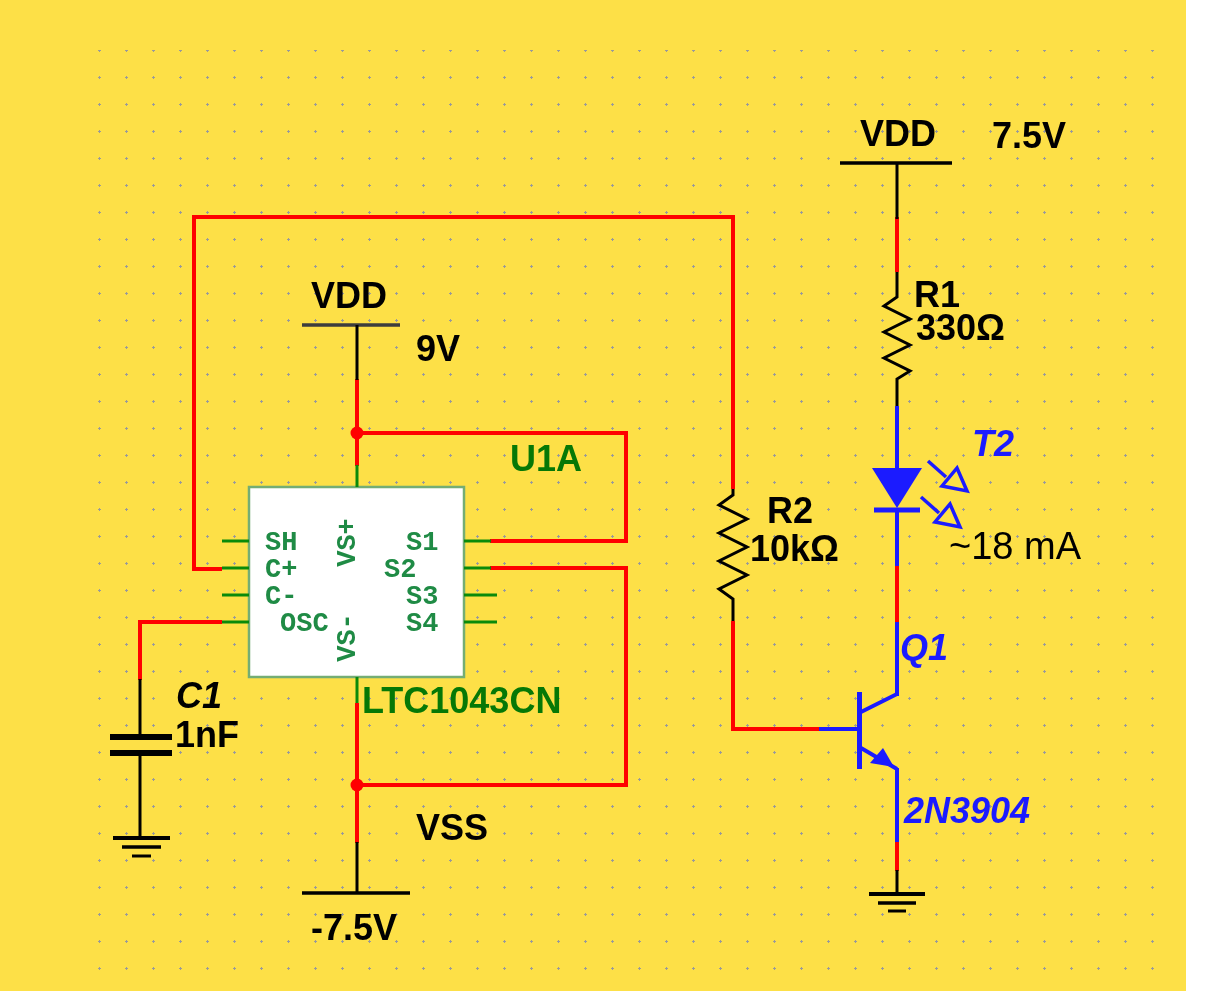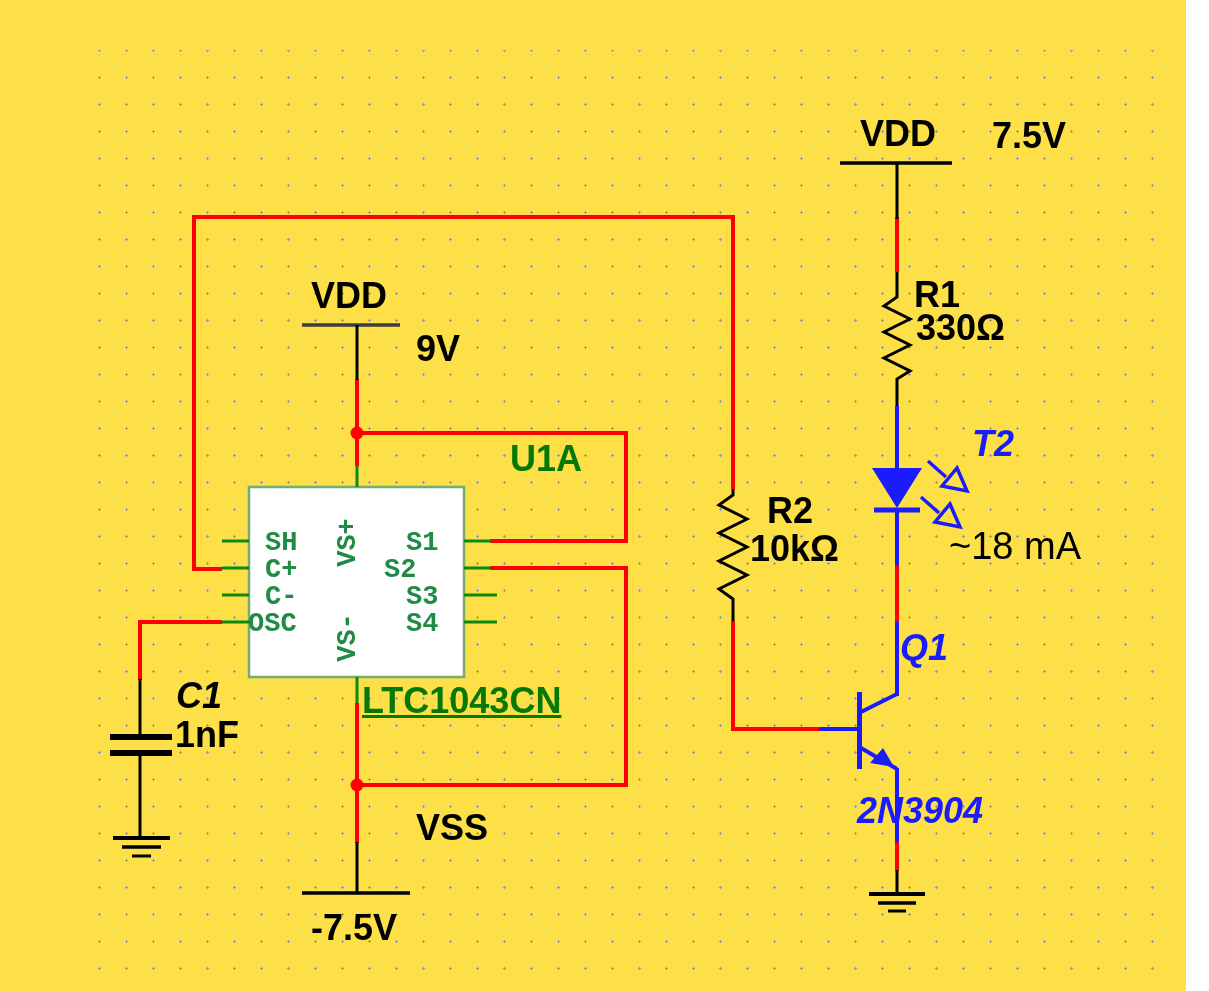--- a/index.html
+++ b/index.html
@@ -137,44 +137,44 @@
     <circle cx="357" cy="785" r="6.5" fill="#ff0000"></circle>
   </svg>
 
   <div class="lbl" style="left:860px;top:116px;">VDD</div>
   <div class="lbl" style="left:992px;top:118px;">7.5V</div>
 
   <div class="lbl" style="left:311px;top:278px;">VDD</div>
   <div class="lbl" style="left:416px;top:331px;">9V</div>
 
   <div class="lbl green" style="left:469px;top:441px;margin-left:41px;">U1A</div>
-  <div class="lbl green" style="left:362px;top:683px;text-decoration:underline;">LTC1043CN</div>
+  <div class="lbl green" style="left:362px;top:683px;">LTC1043CN</div>
 
   <div class="lbl" style="left:914px;top:277px;">R1</div>
   <div class="lbl" style="left:916px;top:310px;">330Ω</div>
 
   <div class="lbl" style="left:748px;top:493px;margin-left:19px;">R2</div>
   <div class="lbl" style="left:750px;top:531px;">10kΩ</div>
 
   <div class="lbl blue" style="left:972px;top:426px;">T2</div>
   <div class="lbl thin" style="left:937px;top:527px;margin-left:12px;">~18 mA</div>
 
   <div class="lbl blue" style="left:900px;top:630px;">Q1</div>
-  <div class="lbl blue" style="left:857px;top:793px;">2N3904</div>
+  <div class="lbl blue" style="left:904px;top:793px;">2N3904</div>
 
   <div class="lbl" style="left:176px;top:678px;font-style:italic;">C1</div>
   <div class="lbl" style="left:175px;top:717px;">1nF</div>
 
   <div class="lbl" style="left:416px;top:810px;">VSS</div>
   <div class="lbl" style="left:311px;top:910px;">-7.5V</div>
 
   <div class="pin" style="left:265px;top:530px;">SH</div>
   <div class="pin" style="left:265px;top:557px;">C+</div>
   <div class="pin" style="left:265px;top:584px;">C-</div>
-  <div class="pin" style="left:248px;top:611px;">OSC</div>
+  <div class="pin" style="left:280px;top:611px;">OSC</div>
 
   <div class="pin" style="left:406px;top:530px;">S1</div>
   <div class="pin" style="left:384px;top:557px;">S2</div>
   <div class="pin" style="left:406px;top:584px;">S3</div>
   <div class="pin" style="left:406px;top:611px;">S4</div>
 
   <div class="pin vert" style="left:318px;top:529px;">VS+</div>
   <div class="pin vert" style="left:318px;top:624px;">VS-</div>
 </div>
 

